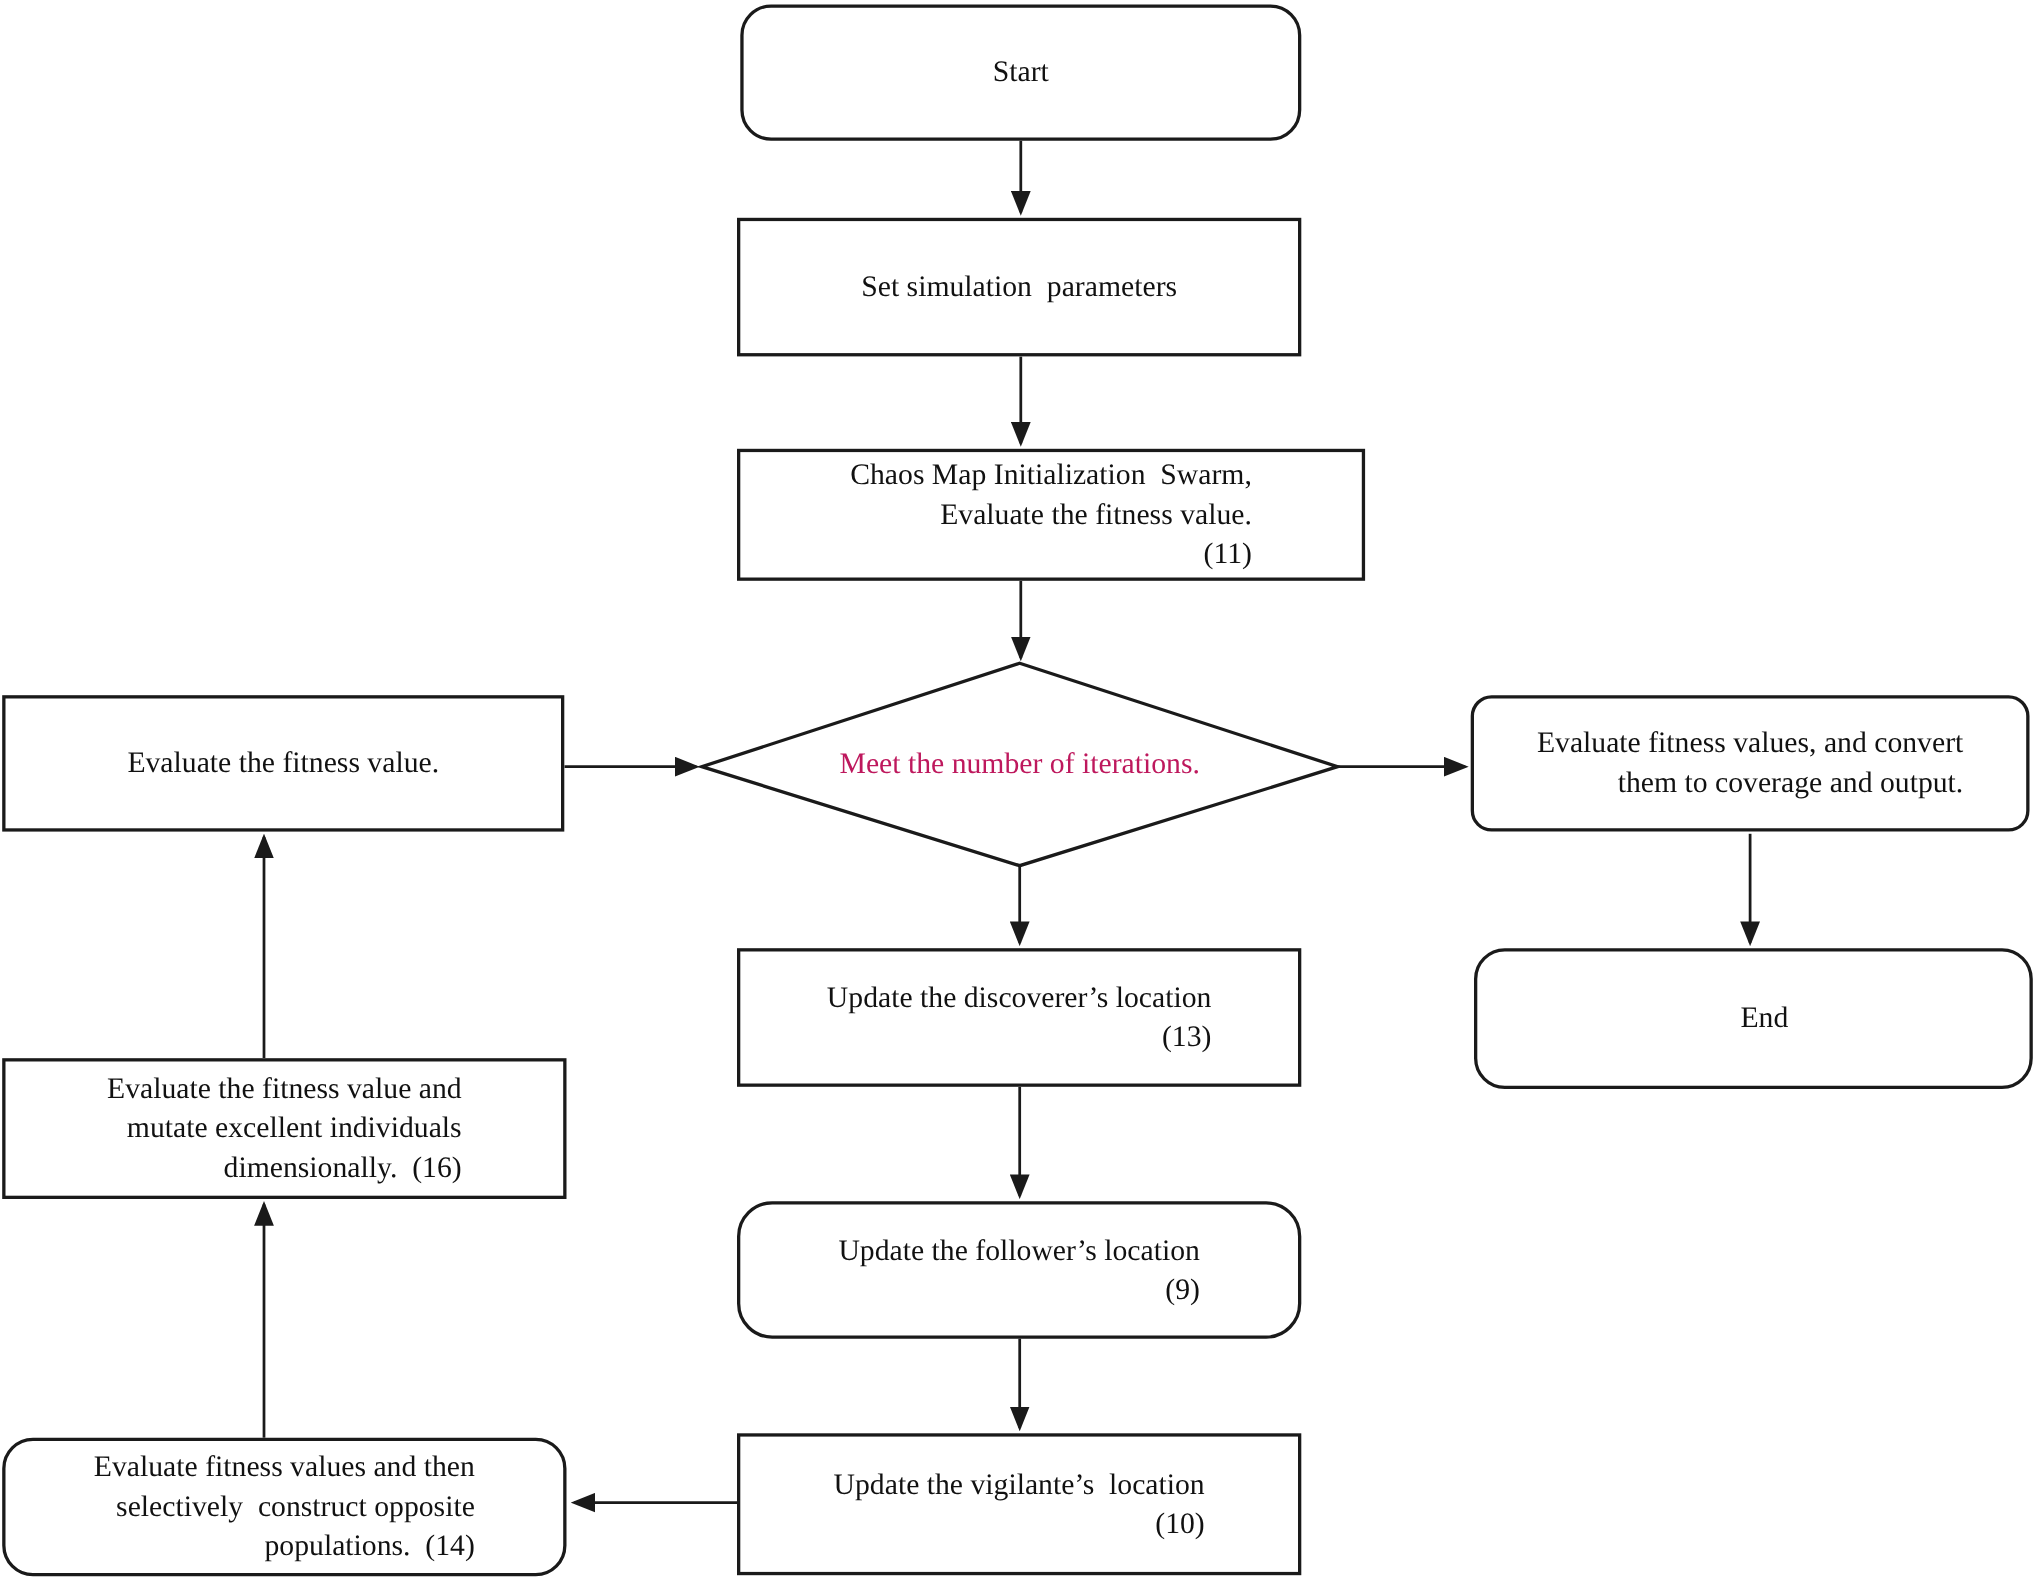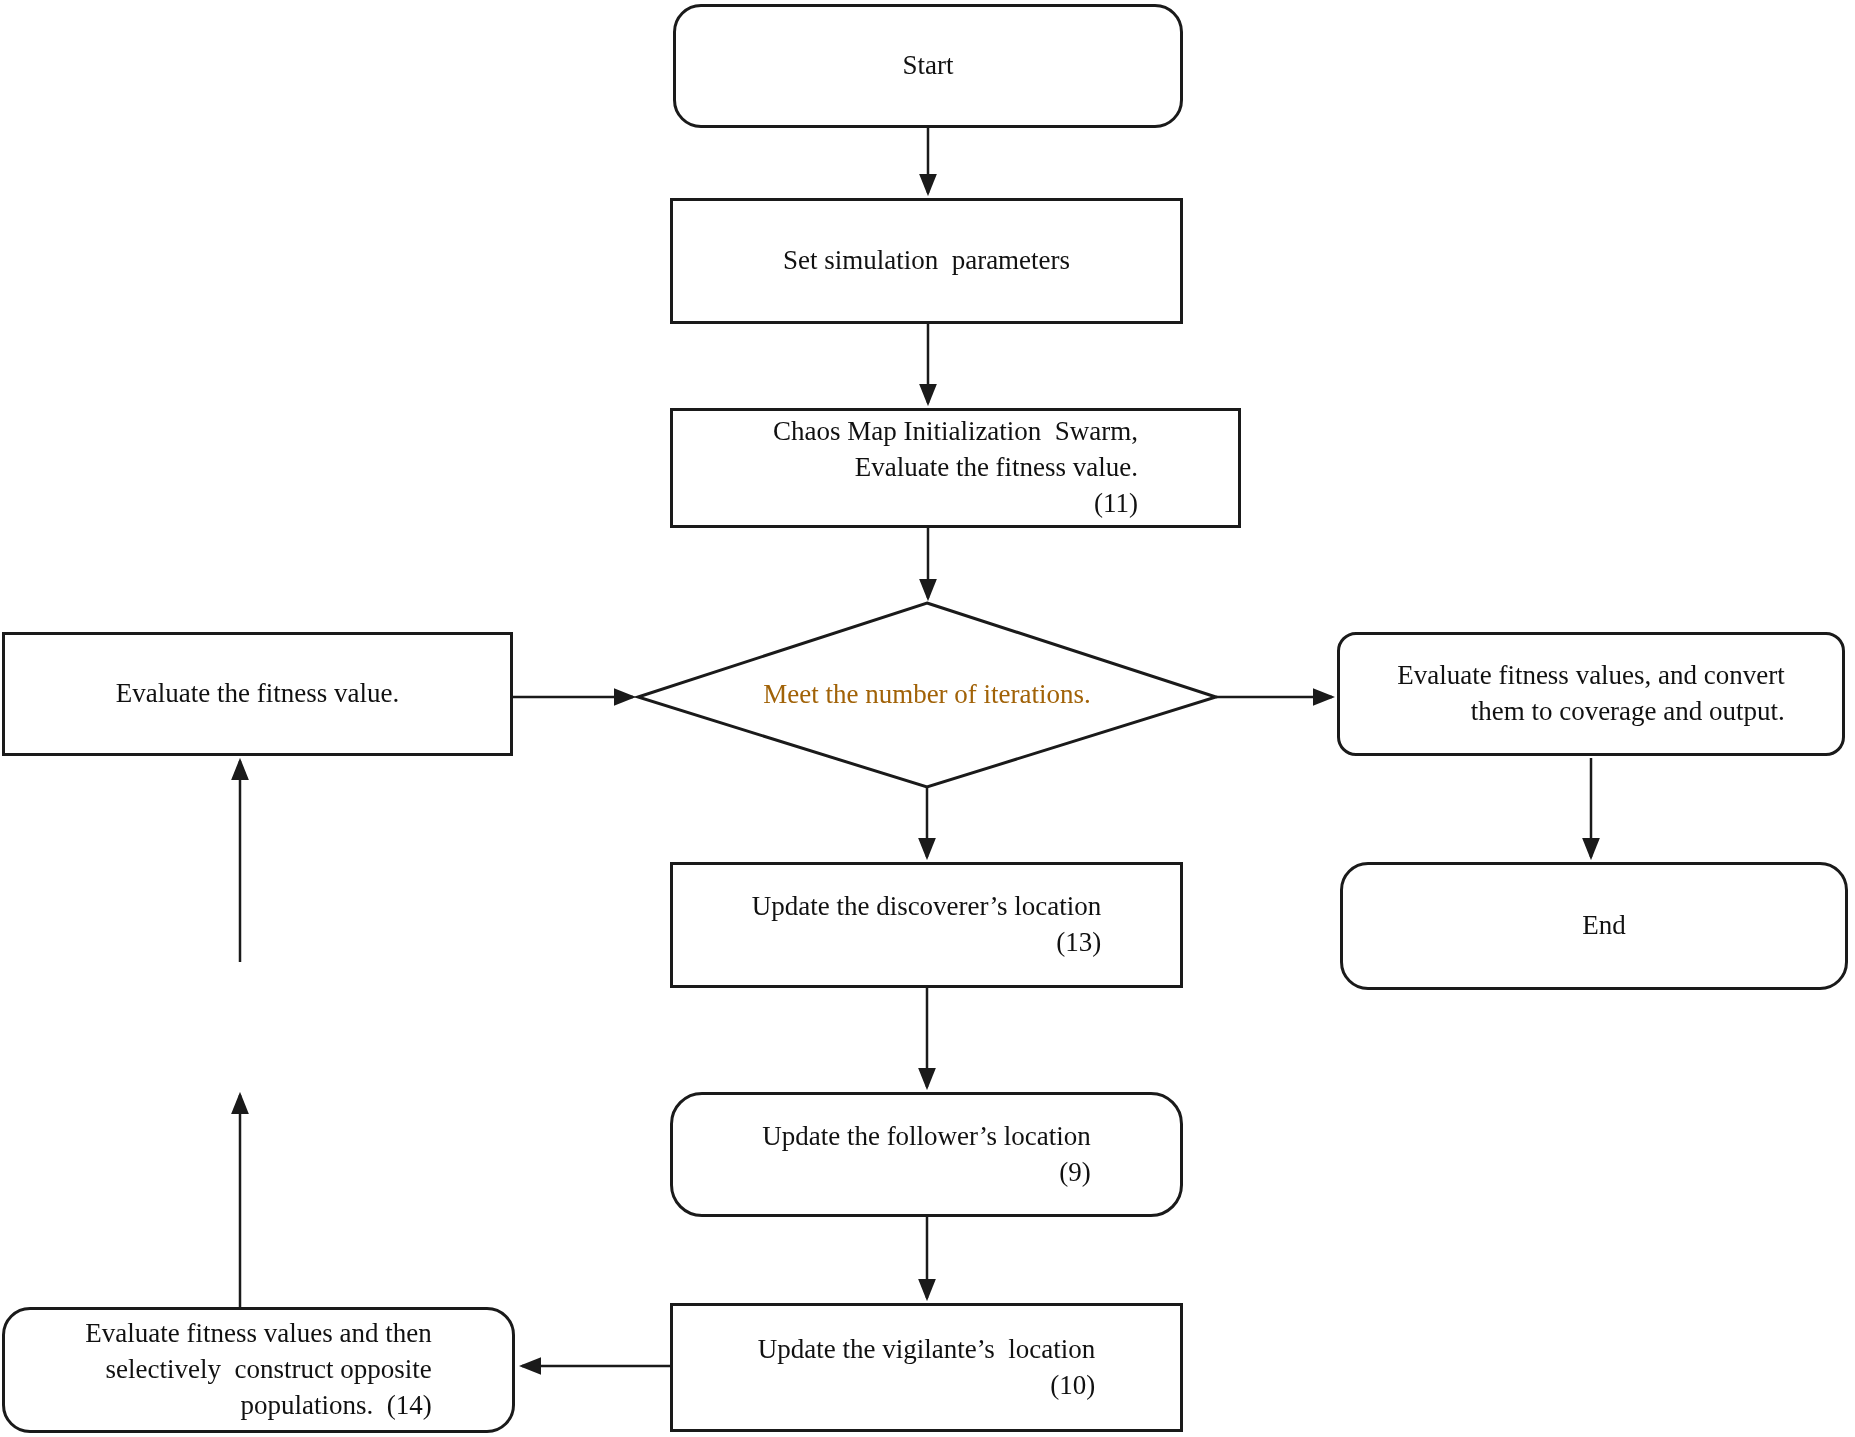--- a/index.html
+++ b/index.html
@@ -33,21 +33,21 @@
   .terminator{border-radius:28px;}
   .diamond-label{
     position:absolute;
     box-sizing:border-box;
     display:flex;
     align-items:center;
     justify-content:center;
     text-align:center;
     background:transparent;
     border:none;
-    color:#a16207;
+    color:#be185d;
     font-size:27px;
     line-height:1.45;
   }
   svg line, svg polygon{stroke:#1a1a1a;}
 </style>
 </head>
 <body>
 
 <div class="canvas">
 
@@ -120,14 +120,19 @@
     <span>Update the vigilante’s  location
 (10)</span>
   </div>
 
   <div class="node" style="left:2px;top:1307px;width:513px;height:126px;border-radius:28px;">
     <span>Evaluate fitness values and then
 selectively  construct opposite
 populations.  (14)</span>
   </div>
 
+  <div class="node" style="left:2px;top:962px;width:513px;height:128px;">
+    <span>Evaluate the fitness value and
+mutate excellent individuals
+dimensionally.  (16)</span>
+  </div>
 
 </div>
 
 </body></html>

